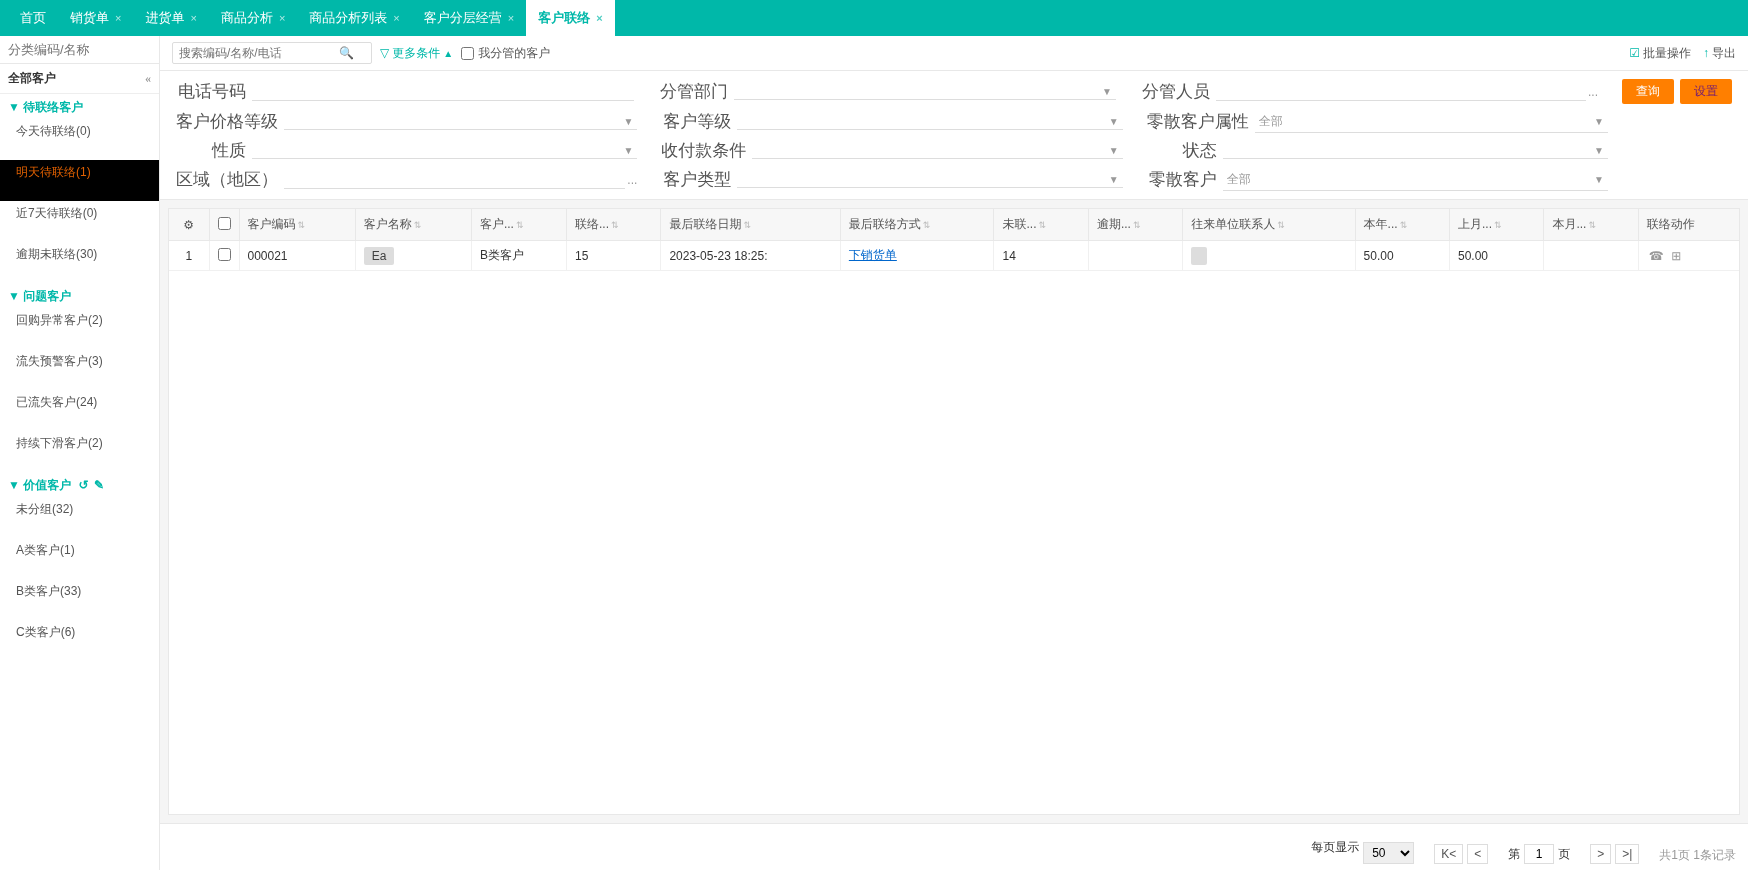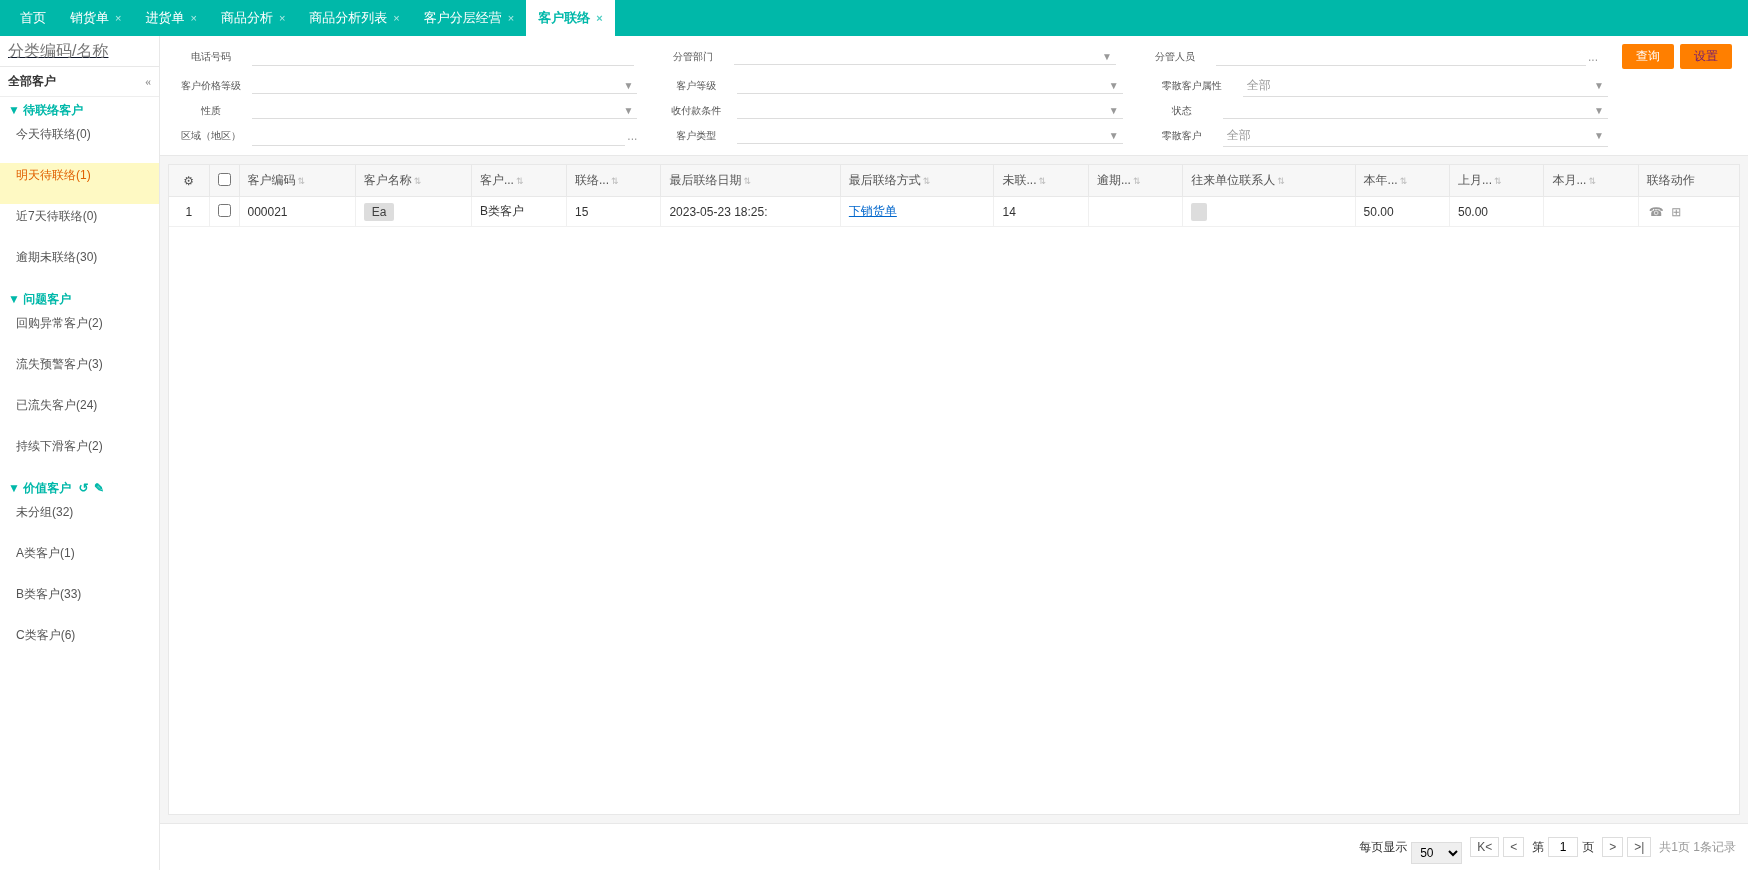--- a/index.html
+++ b/index.html
@@ -47,25 +47,24 @@
     }
     .sidebar-search {
       display: flex;
       align-items: center;
       padding: 6px 8px;
       border-bottom: 1px solid #e8e8e8;
     }
     .sidebar-search input {
       border: none;
       outline: none;
-      font-size: 16px;
-      color: #0f172a;
+      font-size: 13px;
+      color: #b91c1c;
       flex: 1;
       background: transparent;
-      text-decoration: underline;
     }
     .sidebar-section-header {
       display: flex;
       align-items: center;
       justify-content: space-between;
       padding: 6px 8px;
       font-weight: bold;
       font-size: 12px;
       color: #333;
       border-bottom: 1px solid #eee;
@@ -81,21 +80,21 @@
       font-size: 12px;
       font-weight: bold;
     }
     .sidebar-item {
       padding: 4px 8px 20px 16px;
       cursor: pointer;
       color: #555;
       font-size: 12px;
       white-space: nowrap;
     }
-    .sidebar-item.active { background: #fef9c3; color: #e06000; }
+    .sidebar-item.active { background: #000000; color: #e06000; }
 
     
     .content-area {
       flex: 1;
       display: flex;
       flex-direction: column;
       overflow: hidden;
     }
 
     
@@ -167,26 +166,26 @@
       margin-bottom: 6px;
     }
     .filter-row:last-child { margin-bottom: 0; }
     .filter-field {
       display: flex;
       align-items: center;
       flex: 1;
       min-width: 0;
     }
     .filter-label {
-      font-size: 10px;
+      font-size: 17px;
       color: #555;
       white-space: nowrap;
       margin-right: 6px;
       min-width: 70px;
-      text-align: center;
+      text-align: right;
     }
     .filter-input {
       flex: 1;
       border: none;
       border-bottom: 1px solid #ddd;
       outline: none;
       font-size: 12px;
       padding: 2px 4px;
       min-width: 0;
     }
@@ -270,26 +269,26 @@
     td:last-child { border-right: none; }
     .col-no { width: 40px; text-align: center; }
     .col-check { width: 30px; text-align: center; }
     .col-gear { width: 30px; text-align: center; }
     .link-text { color: #0066cc; cursor: pointer; text-decoration: underline; }
     .icon-btn { color: #999; cursor: pointer; margin: 0 2px; }
 
     
     .pagination {
       display: flex;
-      align-items: center;
+      align-items: flex-end;
       justify-content: flex-end;
       padding: 6px 12px;
       background: #fff;
       border-top: 1px solid #e8e8e8;
-      gap: 8px;
+      gap: 20px;
       font-size: 12px;
     }
     .page-select {
       display: flex;
       align-items: center;
       gap: 4px;
     }
     .page-select select {
       border: 1px solid #ddd;
       padding: 2px 4px;
@@ -390,20 +389,45 @@
       <span style="color:#00b8a9;cursor:pointer;margin-left:2px;">✎</span>
     </div>
     <div class="sidebar-item">未分组(32)</div>
     <div class="sidebar-item">A类客户(1)</div>
     <div class="sidebar-item">B类客户(33)</div>
     <div class="sidebar-item">C类客户(6)</div>
   </div>
 
   <div class="content-area">
 
+    <div class="search-bar">
+      <div class="search-input-wrapper">
+        <input type="text" placeholder="搜索编码/名称/电话" style="">
+        <span style="color:#00b8a9;cursor:pointer;">🔍</span>
+      </div>
+      <div class="filter-btn">
+        <span style="color:#00b8a9;">▽</span>
+        <span>更多条件</span>
+        <span style="font-size:10px;color:#00b8a9;">▲</span>
+      </div>
+      <label class="checkbox-label">
+        <input type="checkbox" style="">
+        <span>我分管的客户</span>
+      </label>
+      <div class="right-actions">
+        <div class="action-btn">
+          <span style="color:#00b8a9;">☑</span>
+          <span>批量操作</span>
+        </div>
+        <div class="action-btn">
+          <span style="color:#00b8a9;">↑</span>
+          <span>导出</span>
+        </div>
+      </div>
+    </div>
 
     <div class="filter-panel">
 
       <div class="filter-row">
         <div class="filter-field">
           <span class="filter-label">电话号码</span>
           <input class="filter-input" type="text" style="">
         </div>
         <div class="filter-divider"></div>
         <div class="filter-field">

